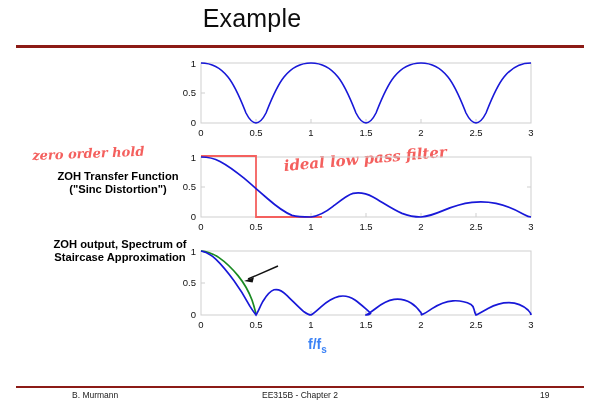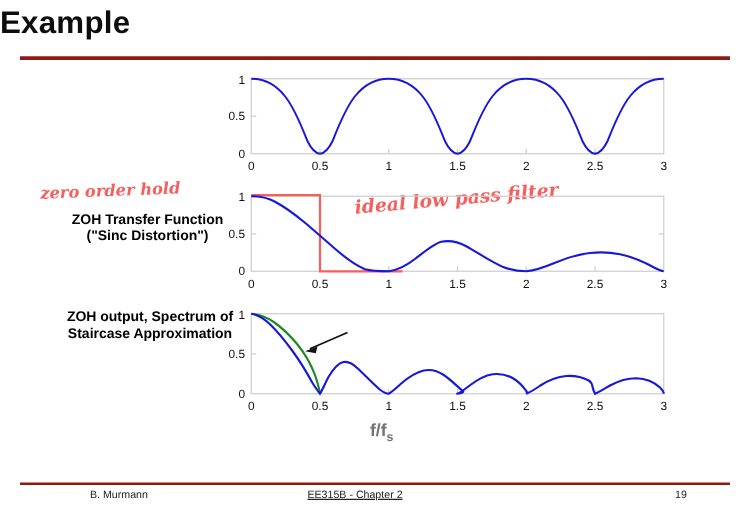--- a/index.html
+++ b/index.html
@@ -8,41 +8,41 @@
     background:#ffffff;
     font-family:"Liberation Sans", sans-serif;
     overflow:hidden;
     position:relative;
   }
   #slide{position:absolute;inset:0;}
 
   
   .slide-title{
     position:absolute;left:0;top:4px;width:504px;
-    text-align:left;
-    font-size:25px;font-weight:bold;color:#0d0d0d;
+    text-align:center;
+    font-size:25px;font-weight:normal;color:#0d0d0d;
     letter-spacing:0.2px;
     font-family:"Liberation Sans", sans-serif;
   }
   .title-rule{
     position:absolute;left:16px;top:45px;width:568px;height:3px;
     background:#8c1b16;
   }
 
   
   .row-label{
     position:absolute;
     text-align:center;
     font-size:11.2px;font-weight:bold;color:#000;
     line-height:12.6px;
     font-family:"Liberation Sans", sans-serif;
   }
   #label-row-1{left:44px;top:77px;width:148px;}
   #label-row-2{left:40px;top:170px;width:156px;}
-  #label-row-3{left:48px;top:248px;width:144px;}
+  #label-row-3{left:48px;top:238px;width:144px;}
 
   
   .hand{
     position:absolute;
     color:#f4605e;
     font-family:"DejaVu Serif", serif;
     font-style:italic;
     font-weight:600;
     white-space:nowrap;
     transform-origin:left top;
@@ -57,22 +57,22 @@
     font-size:15px;
     transform:rotate(-5deg);
   }
 
   
   .plot{position:absolute;}
   .plot svg{display:block;}
 
   
   #xaxis-caption{
-    position:absolute;left:296px;top:336px;
-    font-size:14px;font-weight:bold;color:#737373;
+    position:absolute;left:308px;top:336px;
+    font-size:14px;font-weight:bold;color:#3b82f6;
   }
   #xaxis-caption sub{font-size:10px;}
 
   
   #ann-original-spectrum{
     position:absolute;left:284px;top:257px;
     font-size:11.5px;color:#111;
     font-family:"Liberation Sans", sans-serif;
     white-space:nowrap;
   }
@@ -81,21 +81,21 @@
   .footer-rule{
     position:absolute;left:16px;top:386px;width:568px;height:2px;
     background:#8c1b16;
   }
   .footer-text{
     position:absolute;top:390px;
     font-size:8.5px;color:#222;
     font-family:"Liberation Sans", sans-serif;
   }
   #footer-author{left:60px;padding-left:12px;}
-  #footer-center{left:284px;transform:translateX(-50%);text-decoration:underline;}
+  #footer-center{left:300px;transform:translateX(-50%);}
   #footer-page{left:540px;}
 </style>
 </head>
 <body>
 
 <div id="slide">
 
   <div class="slide-title">Example</div>
   <div class="title-rule"></div>
 

